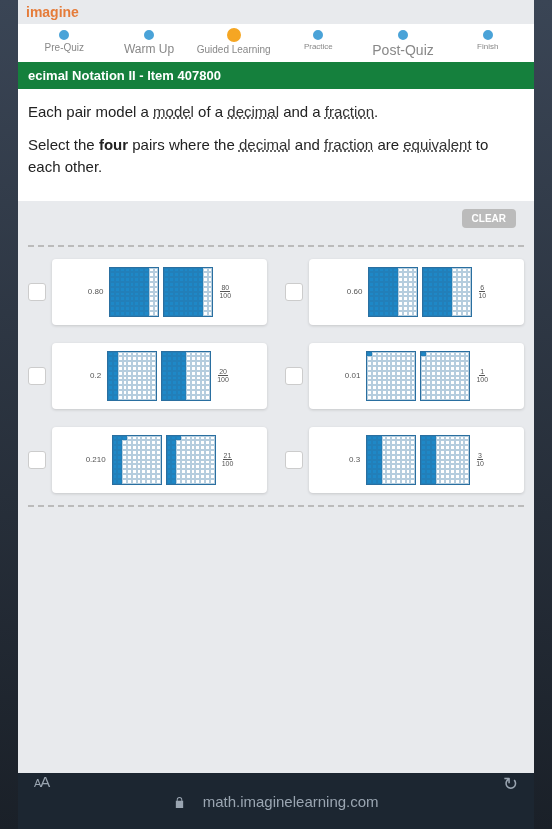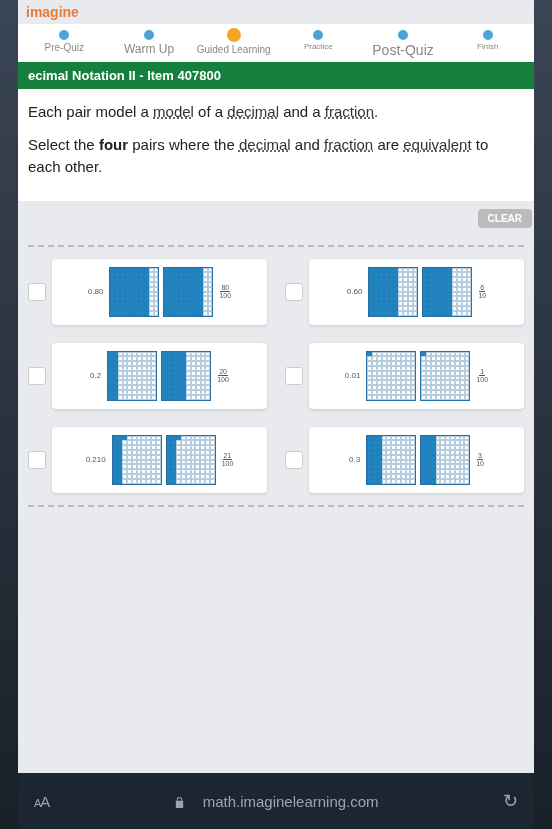--- a/index.html
+++ b/index.html
@@ -56,21 +56,21 @@
   .question-area p { margin-bottom: 10px; }
   .underline-term { text-decoration: underline dotted; color: #333; }
   .answer-area {
     flex: 1;
     background: #e8eaed;
     padding: 10px 6px;
     position:relative;
   }
   .clear-btn {
     position:absolute;
-    top:8px; right:2px;
+    top:8px; right:18px;
     background:#bbb;
     color:#fff;
     border:none;
     border-radius:4px;
     padding:4px 10px;
     font-size:10px;
     font-weight:bold;
   }
   .dashed { border-top: 2px dashed #bbb; margin: 34px 4px 12px 4px; }
   .dashed2 { border-top: 2px dashed #bbb; margin: 12px 4px 6px 4px; }
@@ -113,21 +113,20 @@
   .h-grid { grid-template-columns: repeat(10,1fr); grid-template-rows: repeat(10,1fr); }
   .h-grid div { border:0.3px solid rgba(42,111,160,.35); }
   .filled { background:#1e88c7; }
   
 
   .safari-bar {
     margin: 0 18px;
     height:56px;
     background:#1c2631;
     display:flex;
-    align-items:center;
     padding:0 16px;
     gap:14px;
   }
   .aa { color:#9aa5b1; font-size:15px; letter-spacing:-1px; }
   .aa .sm{font-size:11px;}
   .url-pill {
     flex:1;
     text-align:center;
     color:#9aa5b1;
     font-size:15px;

